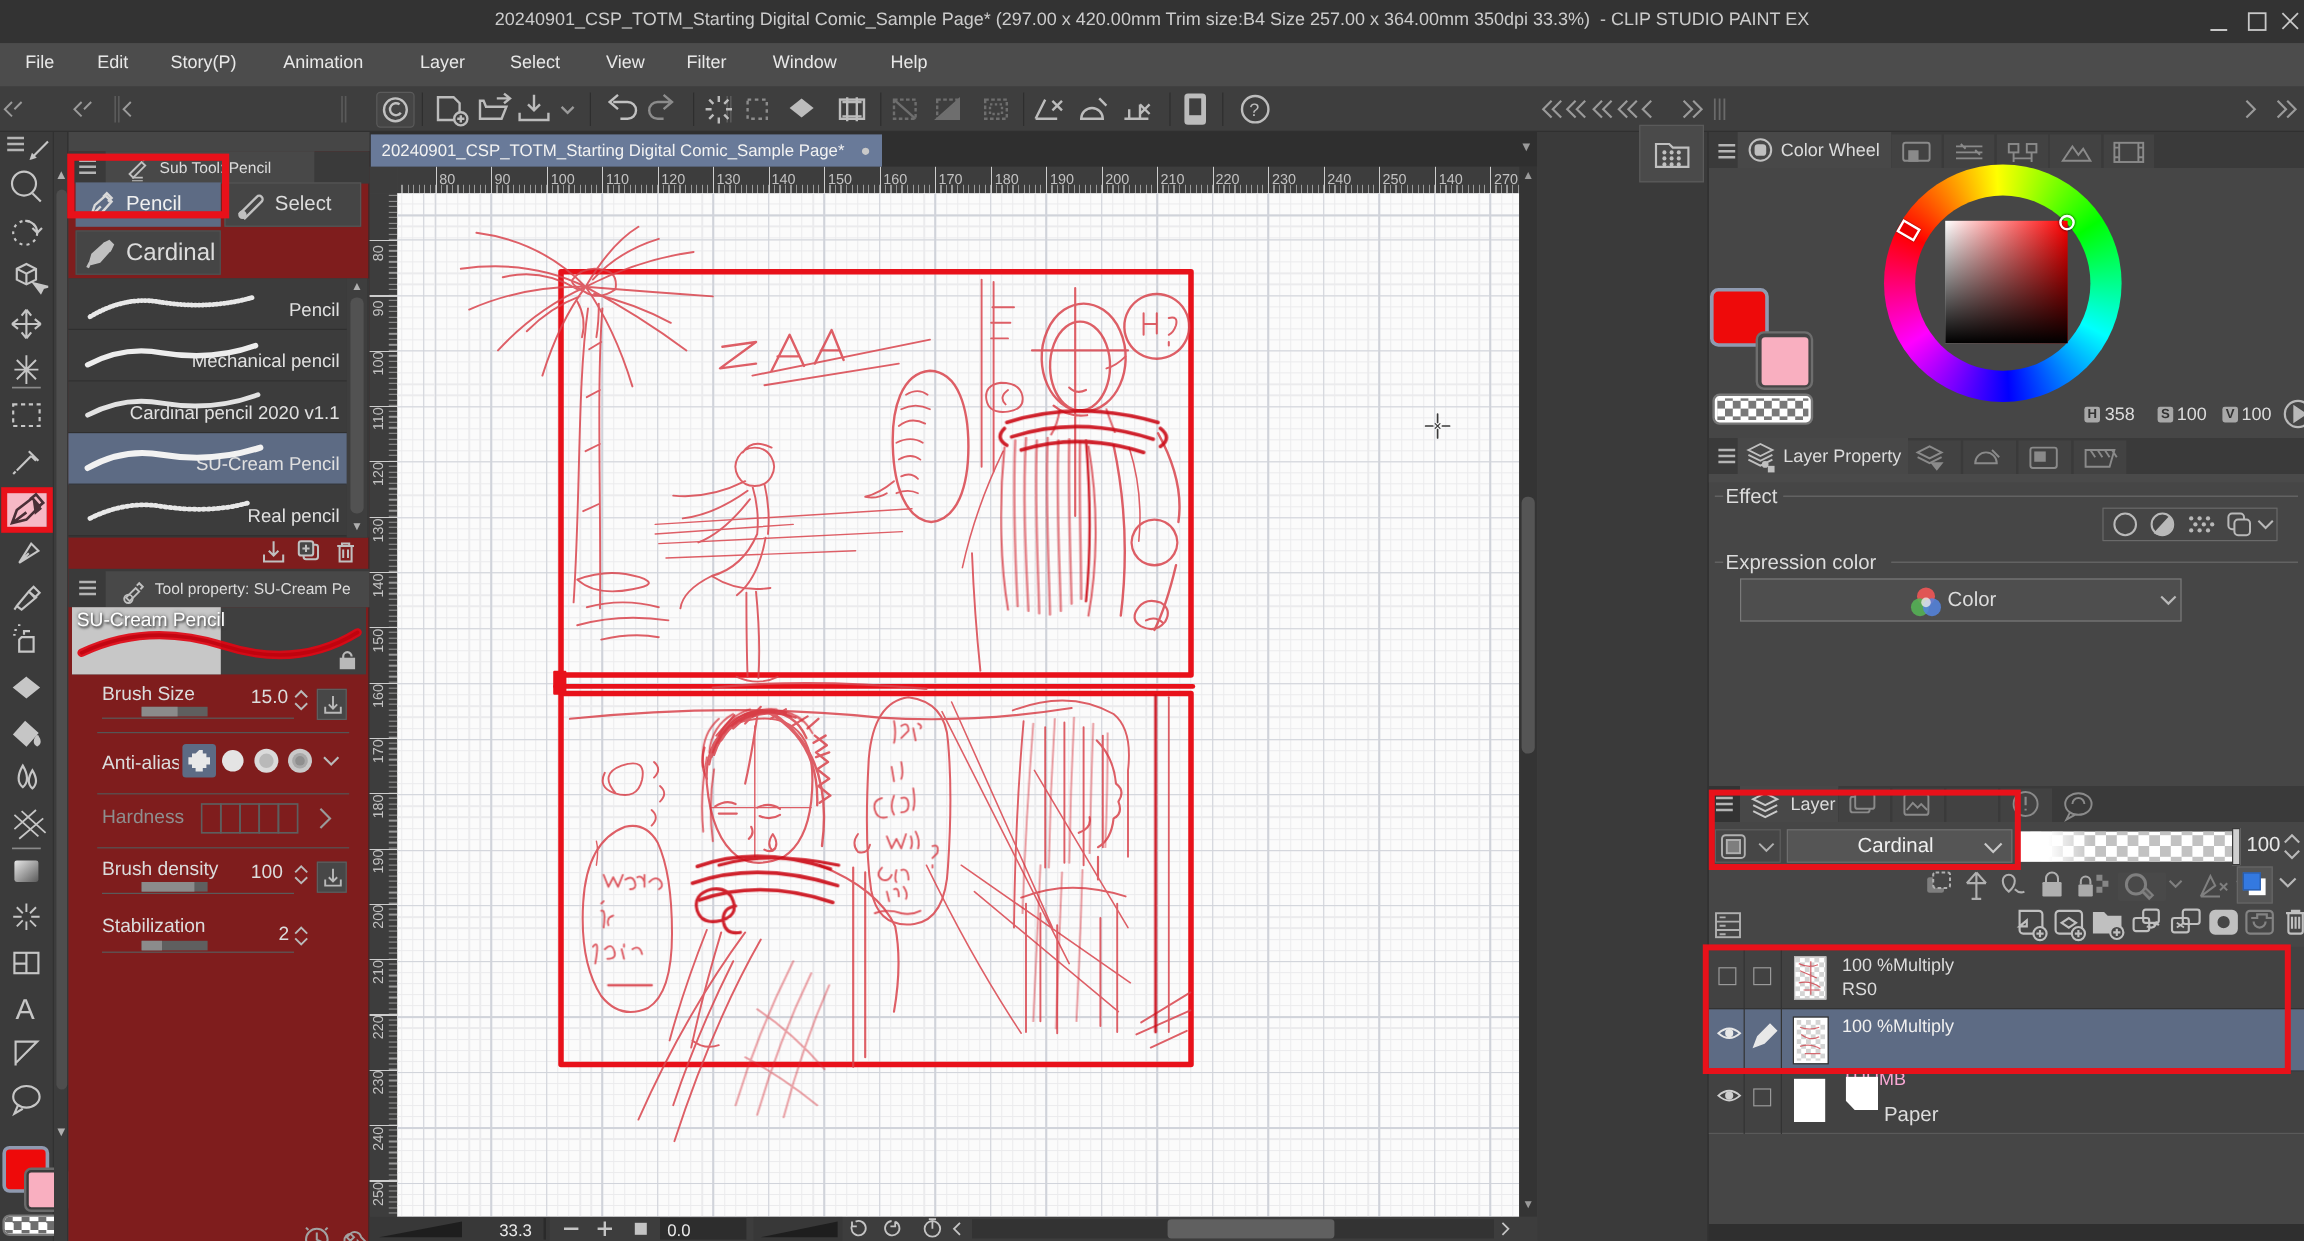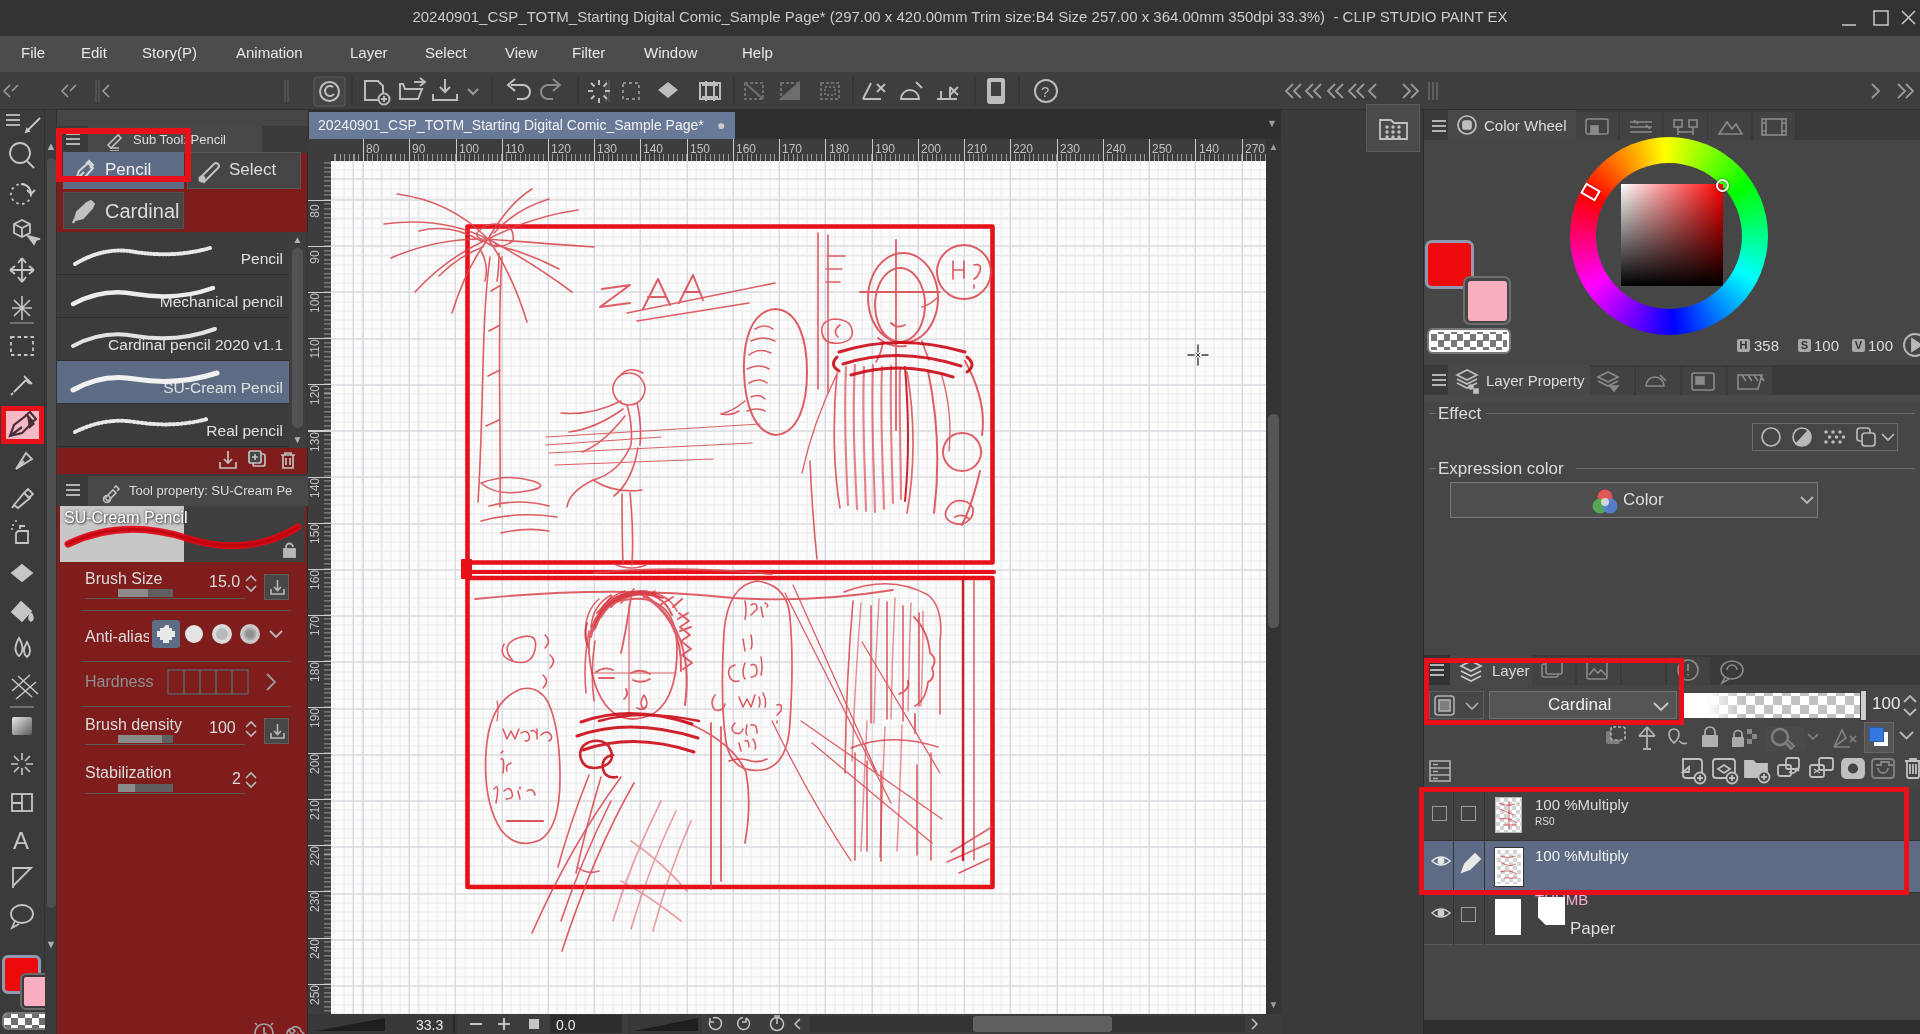--- a/index.html
+++ b/index.html
@@ -903,21 +903,21 @@
   <div class="abs" style="left:29px;top:679px;width:1px;height:156px;background:#333"></div>
   <div class="abs" style="left:60px;top:679px;width:1px;height:156px;background:#333"></div>
   
   <div class="abs" style="left:8px;top:696px;width:15px;height:15px;border:1.5px solid #9a9a9a"></div>
   <div class="abs" style="left:37px;top:696px;width:15px;height:15px;border:1.5px solid #9a9a9a"></div>
   <div class="abs" style="left:71px;top:687px;width:27px;height:36px;background-color:#fff;border:1.5px solid #b9b9b9;background-image:conic-gradient(rgba(0,0,0,0) 90deg,#d4d4d4 90deg 180deg,rgba(0,0,0,0) 180deg 270deg,#d4d4d4 270deg);background-size:8px 8px"></div>
   <svg class="abs" style="left:71px;top:687px;width:27px;height:36px" fill="none" stroke="rgba(205,60,70,0.8)" stroke-width="1">
         <path d="M4 6 q8 4 16 1 M5 12 l14 6 M4 22 q10 -2 18 4 M8 28 h14 M14 4 v28"></path>
       </svg>
   <span class="abs txt" style="left:111px;top:686px;font-size:15px">100 %Multiply</span>
-  <span class="abs txt" style="left:111px;top:706px;font-size:10px">RS0</span>
+  <span class="abs txt" style="left:111px;top:706px;font-size:15px">RS0</span>
   
   <svg class="abs" style="left:6px;top:743px;width:22px;height:17px" fill="none" stroke="#e8e8e8" stroke-width="1.6">
     <path d="M2 8 q9 -8 18 0 q-9 8 -18 0 z"></path>
         <circle cx="11" cy="8" r="2.6" fill="#e8e8e8"></circle>
   </svg>
   <svg class="abs" style="left:34px;top:740px;width:26px;height:26px" fill="none" stroke="#e8e8e8" stroke-width="1.8">
     <path d="M4 22 l3 -8 10 -10 5 5 -10 10 -8 3 z" fill="#e8e8e8"></path>
   </svg>
   <div class="abs" style="left:71px;top:738px;width:28px;height:38px;background-color:#fff;border:2px solid #fff;outline:1px solid #333;background-image:conic-gradient(rgba(0,0,0,0) 90deg,#d4d4d4 90deg 180deg,rgba(0,0,0,0) 180deg 270deg,#d4d4d4 270deg);background-size:8px 8px"></div>
   <svg class="abs" style="left:71px;top:738px;width:28px;height:38px" fill="none" stroke="rgba(205,60,70,0.75)" stroke-width="1">

